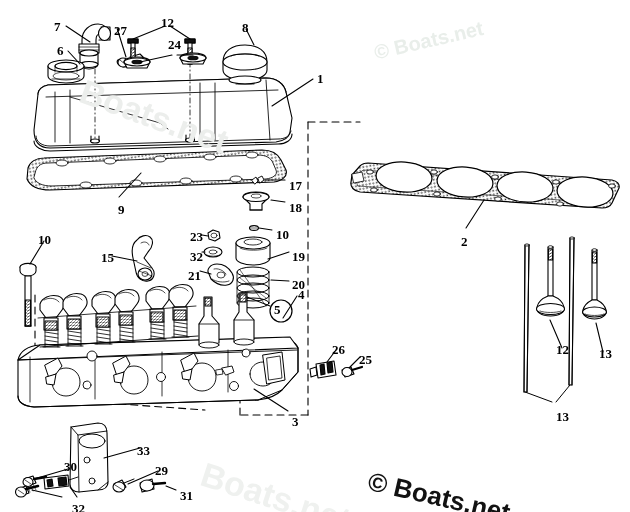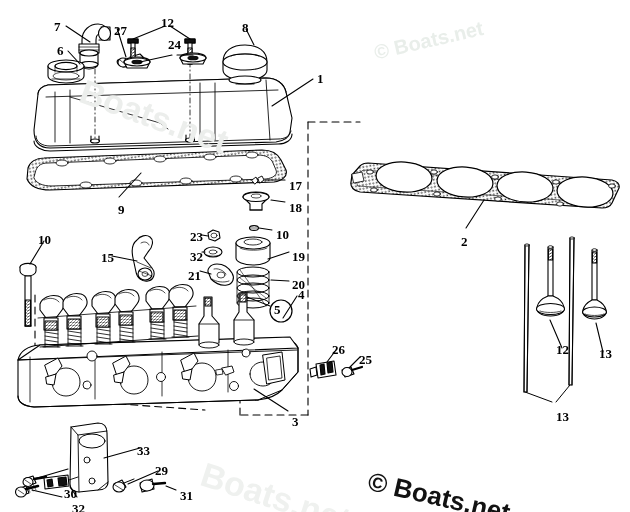--- a/index.html
+++ b/index.html
@@ -623,18 +623,18 @@
   <div class="callout" style="left:292px;top:278px">20</div>
   <div class="callout" style="left:188px;top:269px">21</div>
   <div class="callout" style="left:190px;top:250px">32</div>
   <div class="callout" style="left:190px;top:230px">23</div>
   <div class="callout" style="left:168px;top:38px">24</div>
   <div class="callout" style="left:359px;top:353px">25</div>
   <div class="callout" style="left:332px;top:343px">26</div>
   <div class="callout" style="left:114px;top:24px">27</div>
   <div class="callout" style="left:54px;top:512px">28</div>
   <div class="callout" style="left:155px;top:464px">29</div>
-  <div class="callout" style="left:64px;top:487px">30</div>
+  <div class="callout" style="left:64px;top:460px">30</div>
   <div class="callout" style="left:180px;top:489px">31</div>
   <div class="callout" style="left:72px;top:502px">32</div>
   <div class="callout" style="left:137px;top:444px">33</div>
 
 </div>
 
 </body></html>

